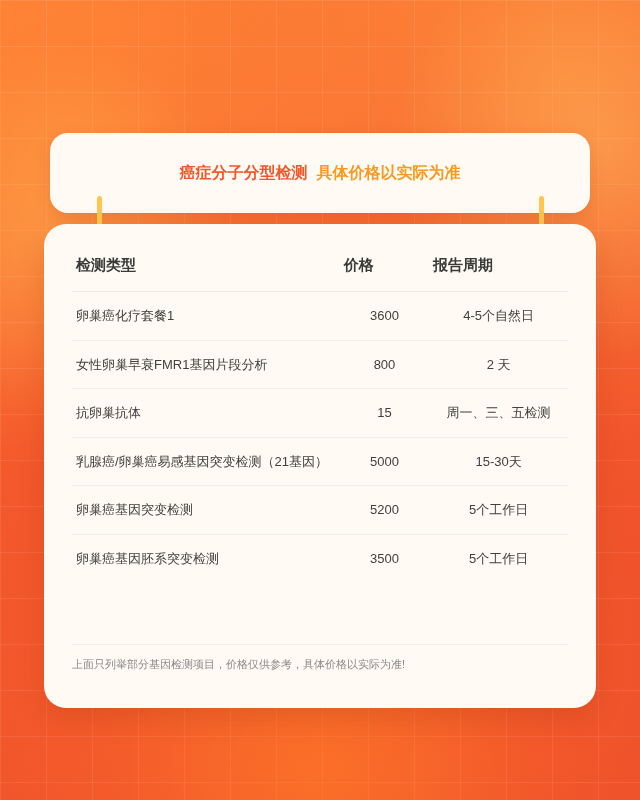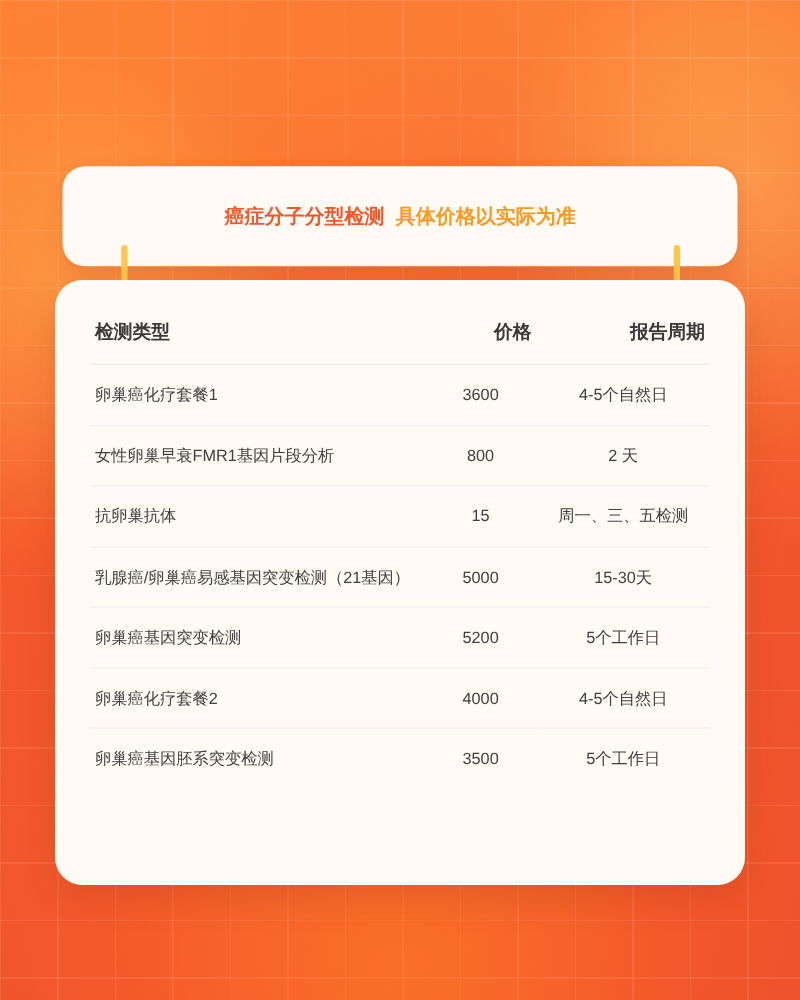--- a/index.html
+++ b/index.html
@@ -144,21 +144,21 @@
   table.price-table {
     width: 100%;
     border-collapse: collapse;
     margin-top: 18px;
   }
   table.price-table th {
     font-size: 15px;
     font-weight: bold;
     color: #3a3a3a;
     padding: 14px 4px 16px 4px;
-    text-align: right;
+    text-align: left;
     border-bottom: 1px solid #ececec;
   }
   table.price-table th.col-type,
   table.price-table td.col-type {
     text-align: left;
     width: 54%;
   }
   table.price-table th.col-price,
   table.price-table td.col-price {
     width: 18%;
@@ -243,26 +243,22 @@
           <td class="col-type">乳腺癌/卵巢癌易感基因突变检测（21基因）</td>
           <td class="col-price">5000</td>
           <td class="col-cycle">15-30天</td>
         </tr>
         <tr>
           <td class="col-type">卵巢癌基因突变检测</td>
           <td class="col-price">5200</td>
           <td class="col-cycle">5个工作日</td>
         </tr>
         <tr>
-          <td class="col-type">卵巢癌化疗套餐2</td>
-          <td class="col-price">4000</td>
-          <td class="col-cycle">4-5个自然日</td>
-        </tr>
-        <tr>
           <td class="col-type">卵巢癌基因胚系突变检测</td>
           <td class="col-price">3500</td>
           <td class="col-cycle">5个工作日</td>
         </tr>
       </tbody>
     </table>
 
+    <div class="note">上面只列举部分基因检测项目，价格仅供参考，具体价格以实际为准!</div>
   </div>
 </div>
 
 </body></html>

